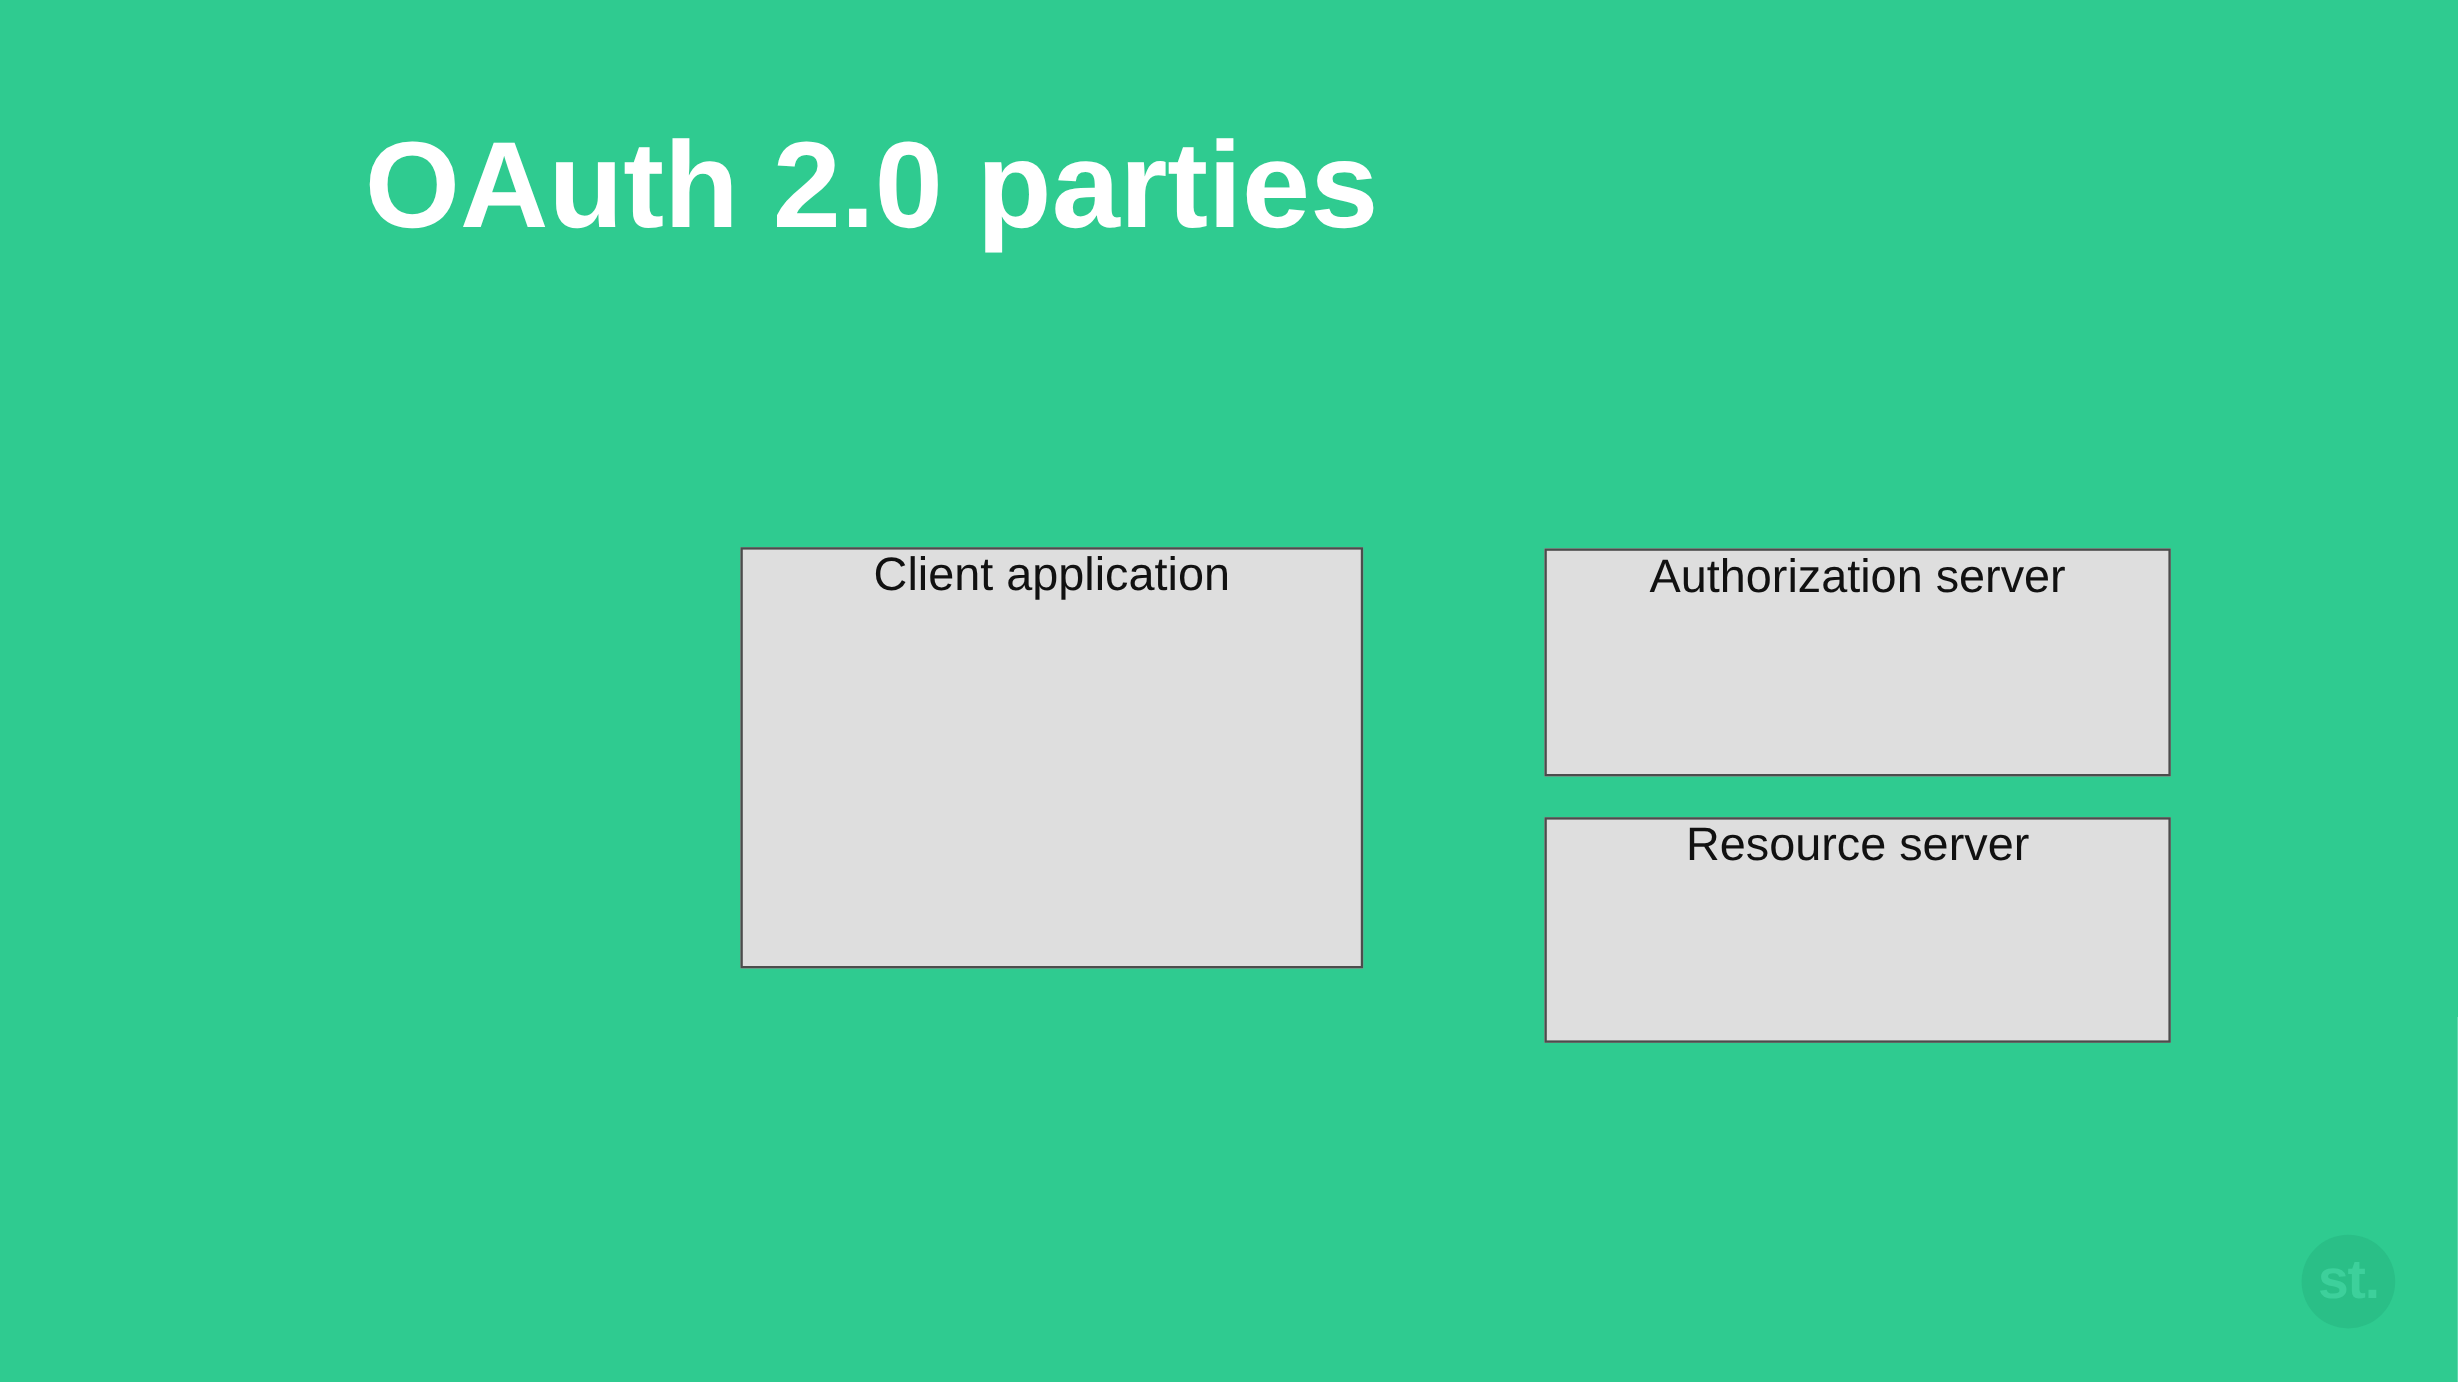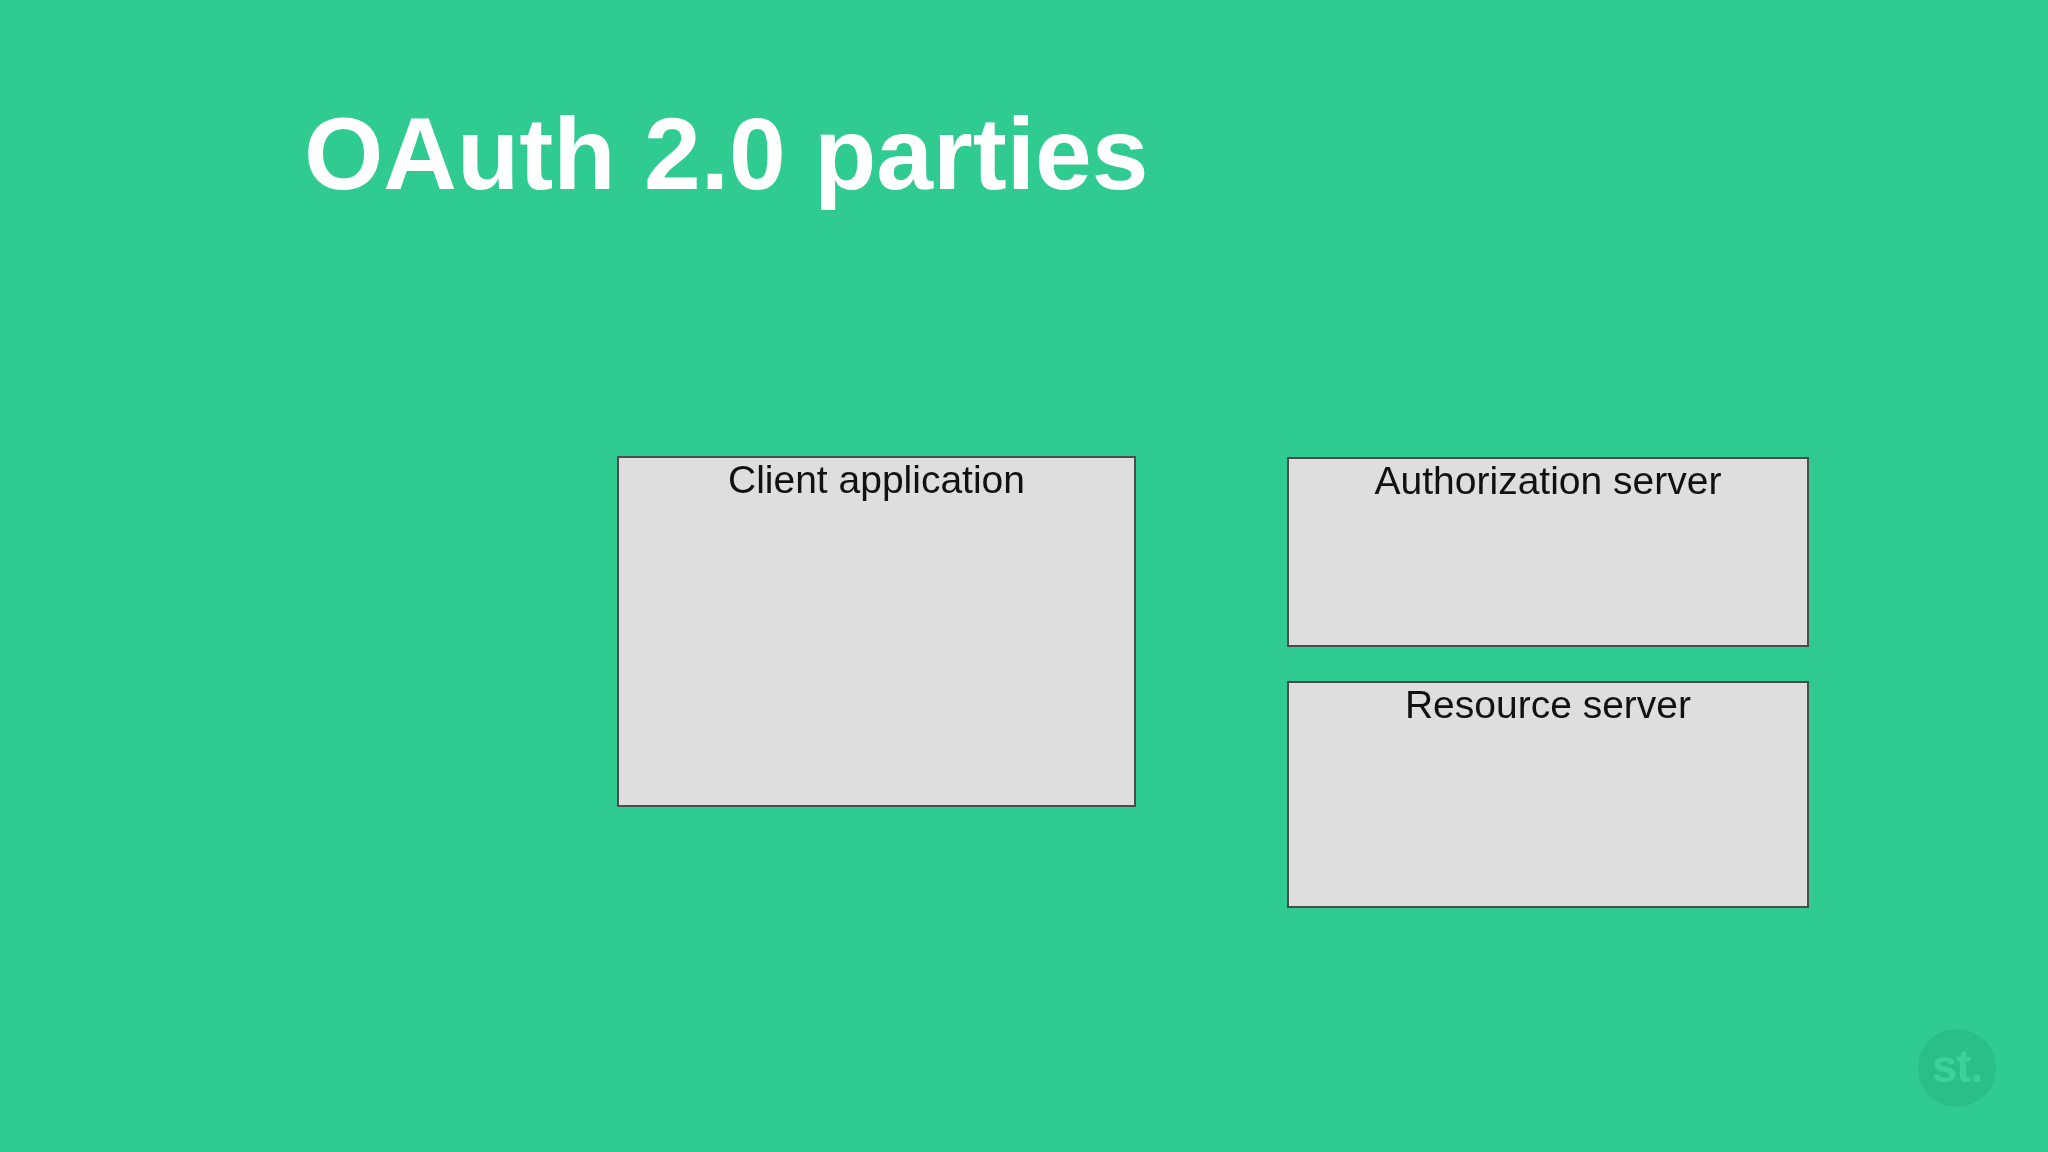--- a/index.html
+++ b/index.html
@@ -67,21 +67,21 @@
   .box-auth {
     left: 1287px;
     top: 457px;
     width: 522px;
     height: 190px;
   }
   .box-resource {
     left: 1287px;
     top: 681px;
     width: 522px;
-    height: 227px;
+    height: 188px;
   }
   .watermark {
     position: absolute;
     left: 1918px;
     top: 1029px;
     width: 78px;
     height: 78px;
     border-radius: 50%;
     background: var(--watermark-circle, #2abf87);
     display: flex;

